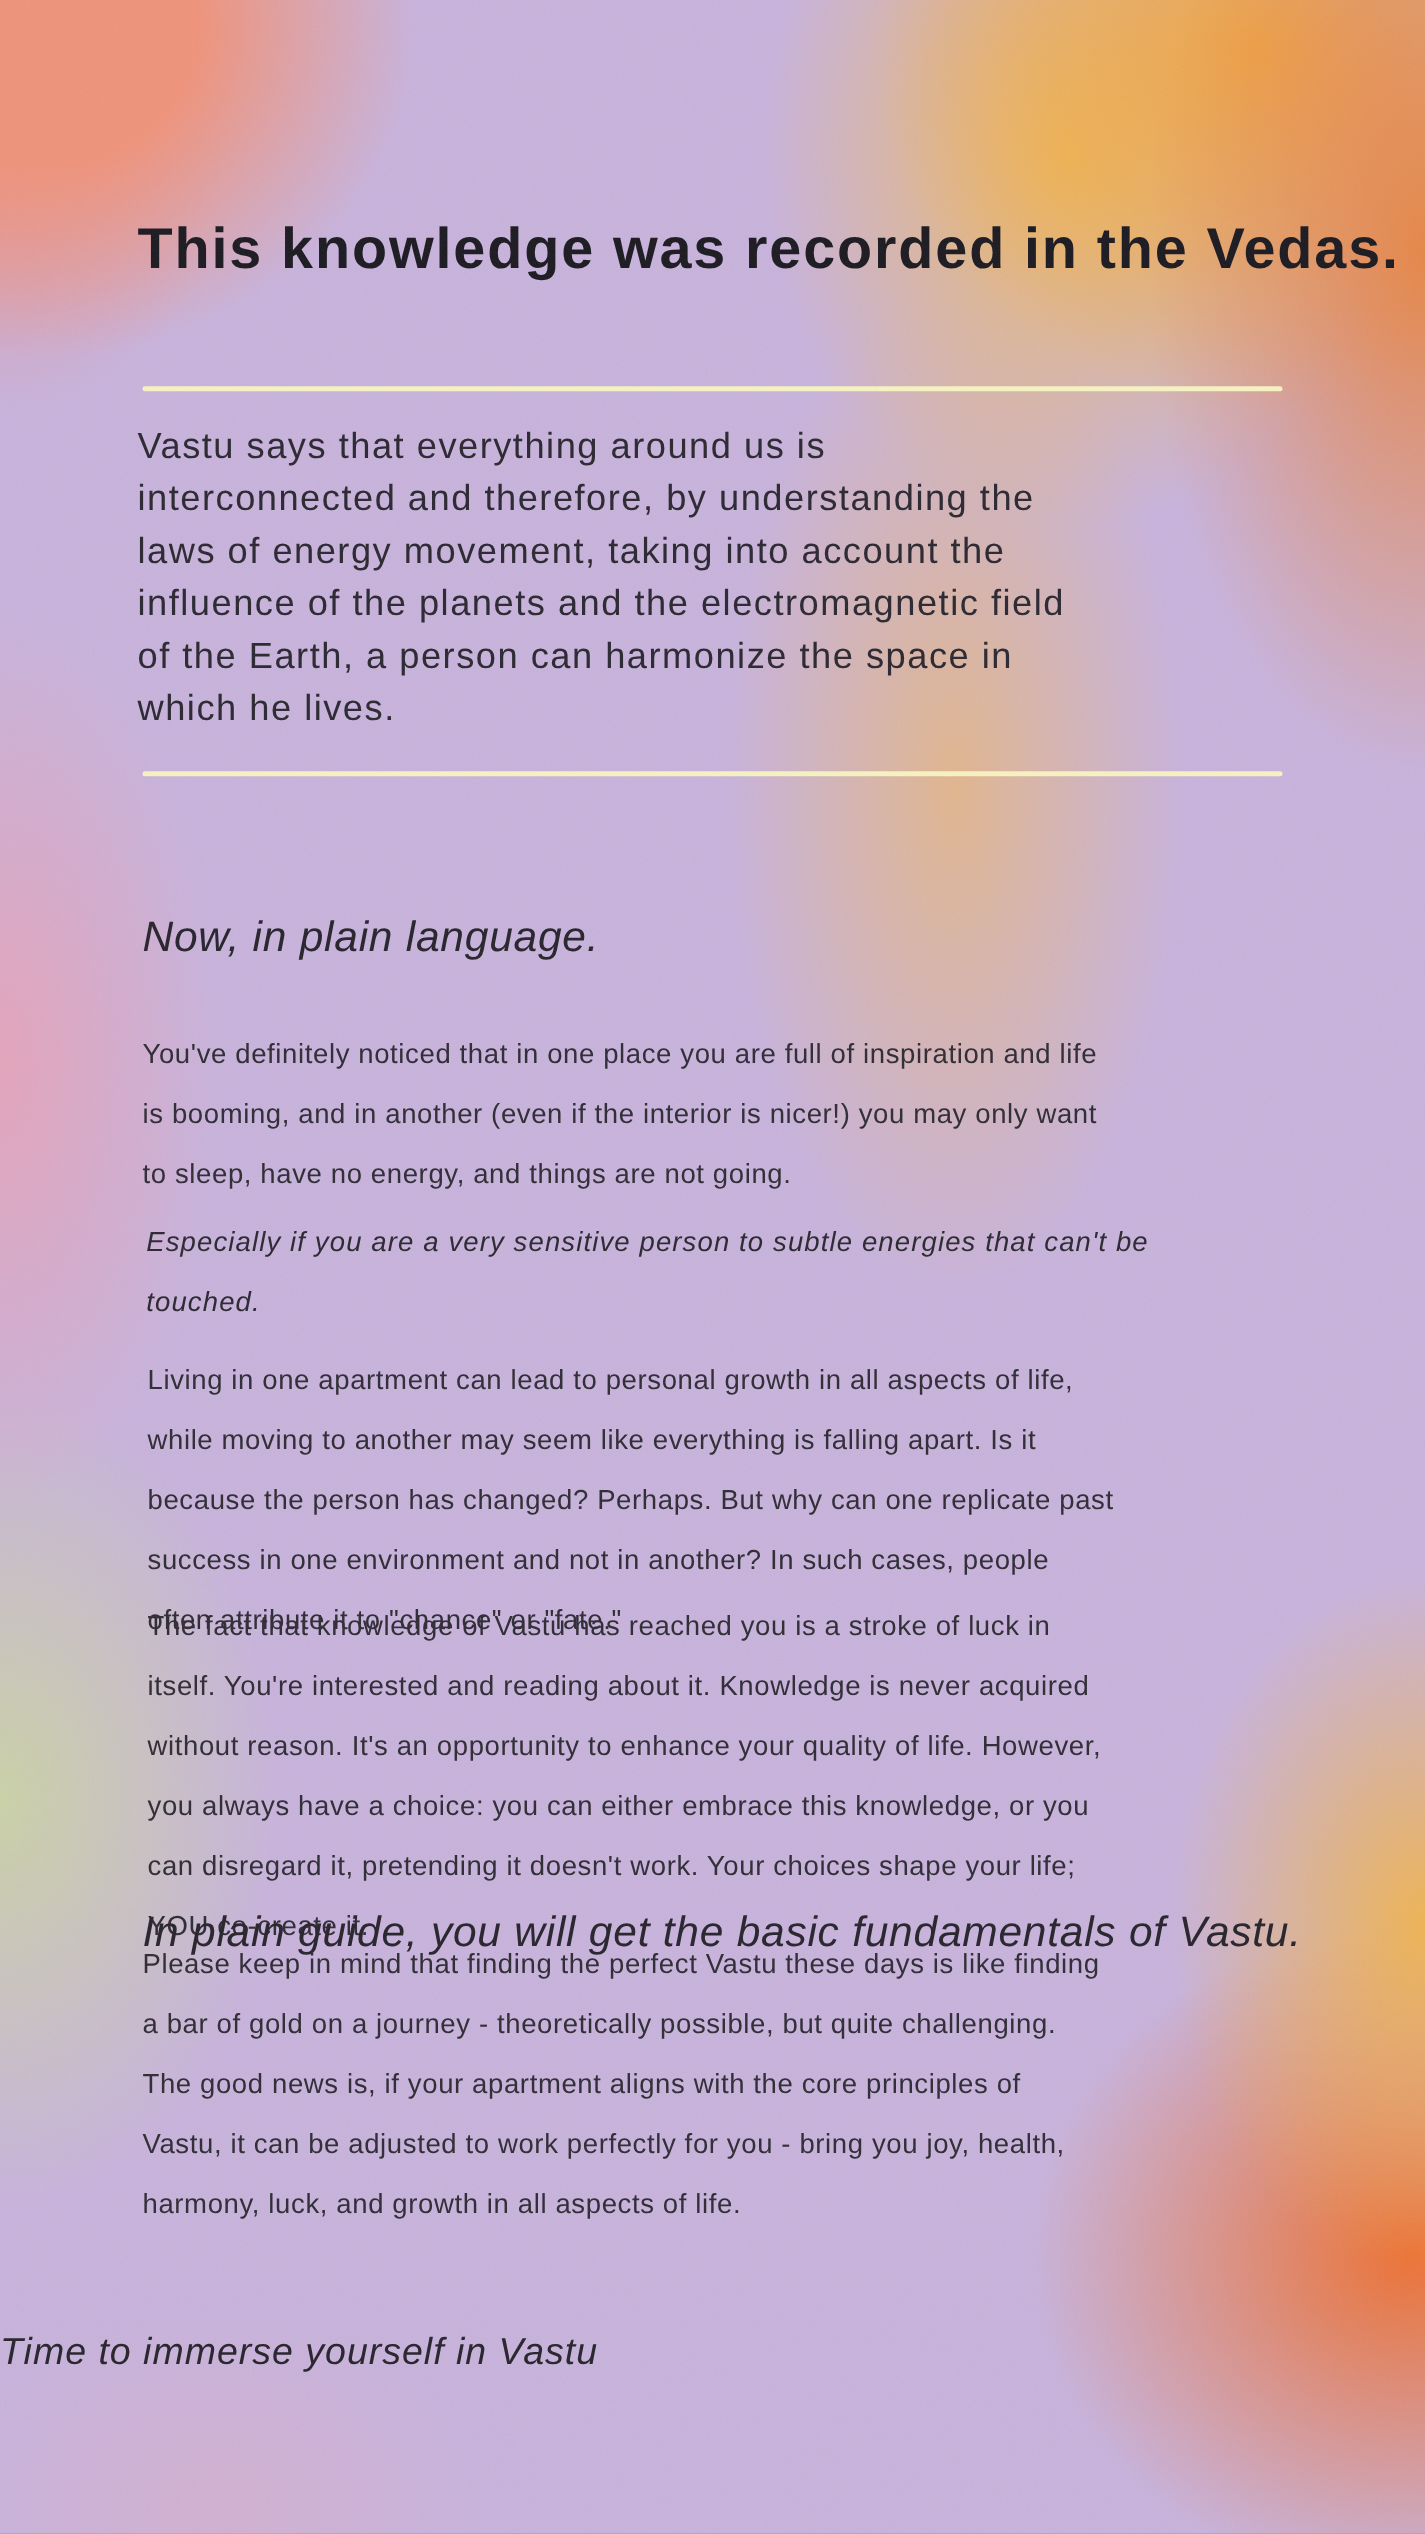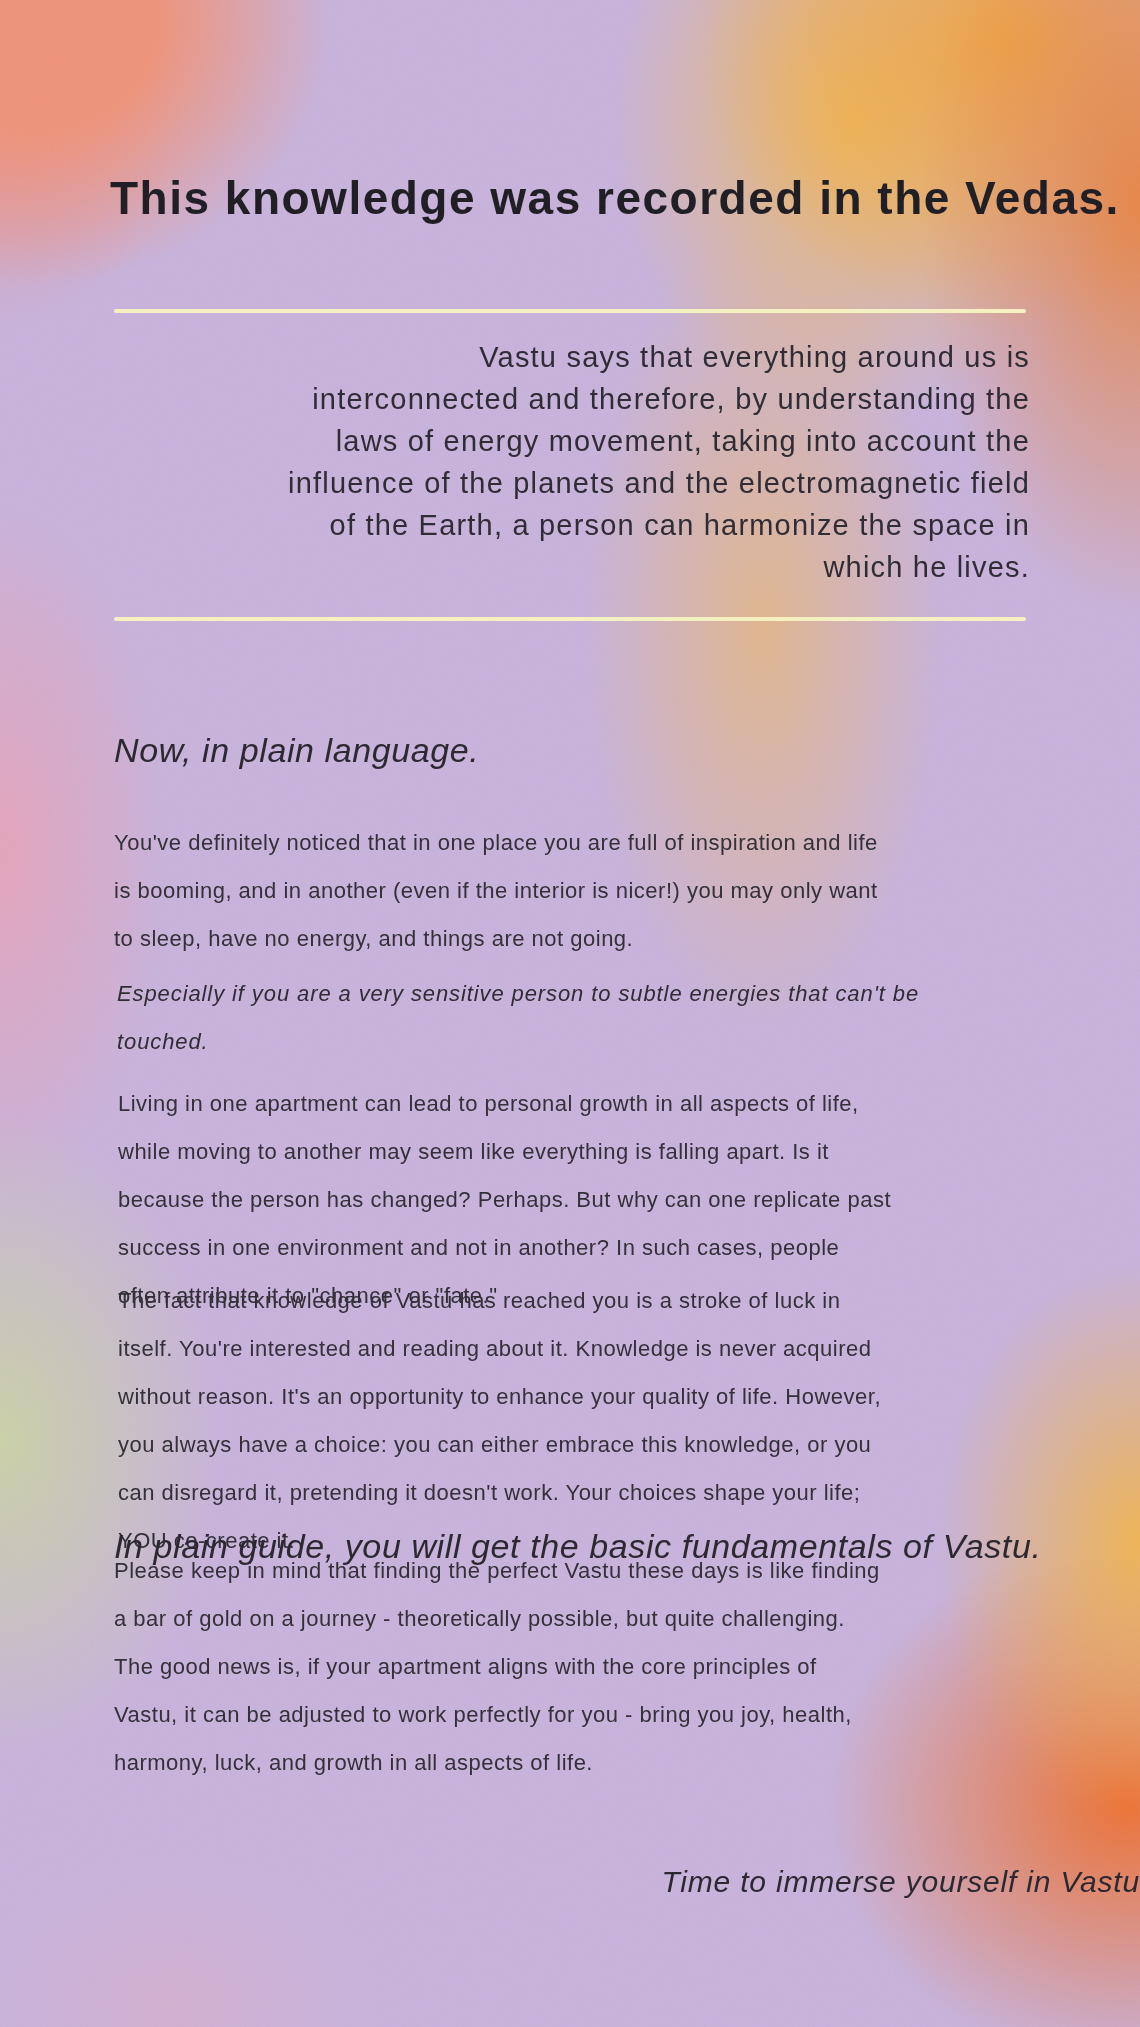--- a/index.html
+++ b/index.html
@@ -29,40 +29,40 @@
     left:110px;top:170px;width:1020px;
     font-size:46px;font-weight:700;letter-spacing:1.5px;
     color:#1b1920;white-space:nowrap;line-height:56px;margin:0;
   }
   .divider{position:absolute;left:114px;width:912px;height:4px;border-radius:2px;
     background:#f7f3c2;z-index:2;}
   .divider-top{top:309px;}
   .divider-bottom{top:617px;}
   .quote{
     left:110px;top:336px;width:920px;margin:0;
-    text-align:right;font-size:29px;font-weight:400;
+    text-align:left;font-size:29px;font-weight:400;
     line-height:42px;letter-spacing:1.2px;color:#2a2731;
   }
   .subhead{
     font-size:34px;font-style:italic;font-weight:400;
     line-height:38px;letter-spacing:.6px;color:#26232c;margin:0;
   }
   .h-plain{left:114px;top:731px;width:900px;}
   .h-guide{left:114px;top:1527px;width:1000px;}
   .body-p{
     font-size:22px;line-height:48px;letter-spacing:.5px;
     color:#2e2b34;margin:0;width:960px;
   }
   .p-noticed{left:114px;top:819px;}
   .p-sensitive{left:117px;top:970px;font-style:italic;letter-spacing:.9px;color:#2a2730;}
   .p-living{left:118px;top:1080px;}
   .p-fact{left:118px;top:1277px;}
   .p-perfect{left:114px;top:1547px;}
   .closing{
-    left:0;top:1863px;width:1140px;text-align:right;margin:0;
+    left:0;top:1863px;width:1140px;text-align:left;margin:0;
     font-size:30px;font-style:italic;letter-spacing:.8px;
     line-height:38px;color:#26232c;
   }
 </style>
 </head>
 <body>
 
 <div class="page">
 
   <h1 class="txt title">This knowledge was recorded in the Vedas.</h1>

